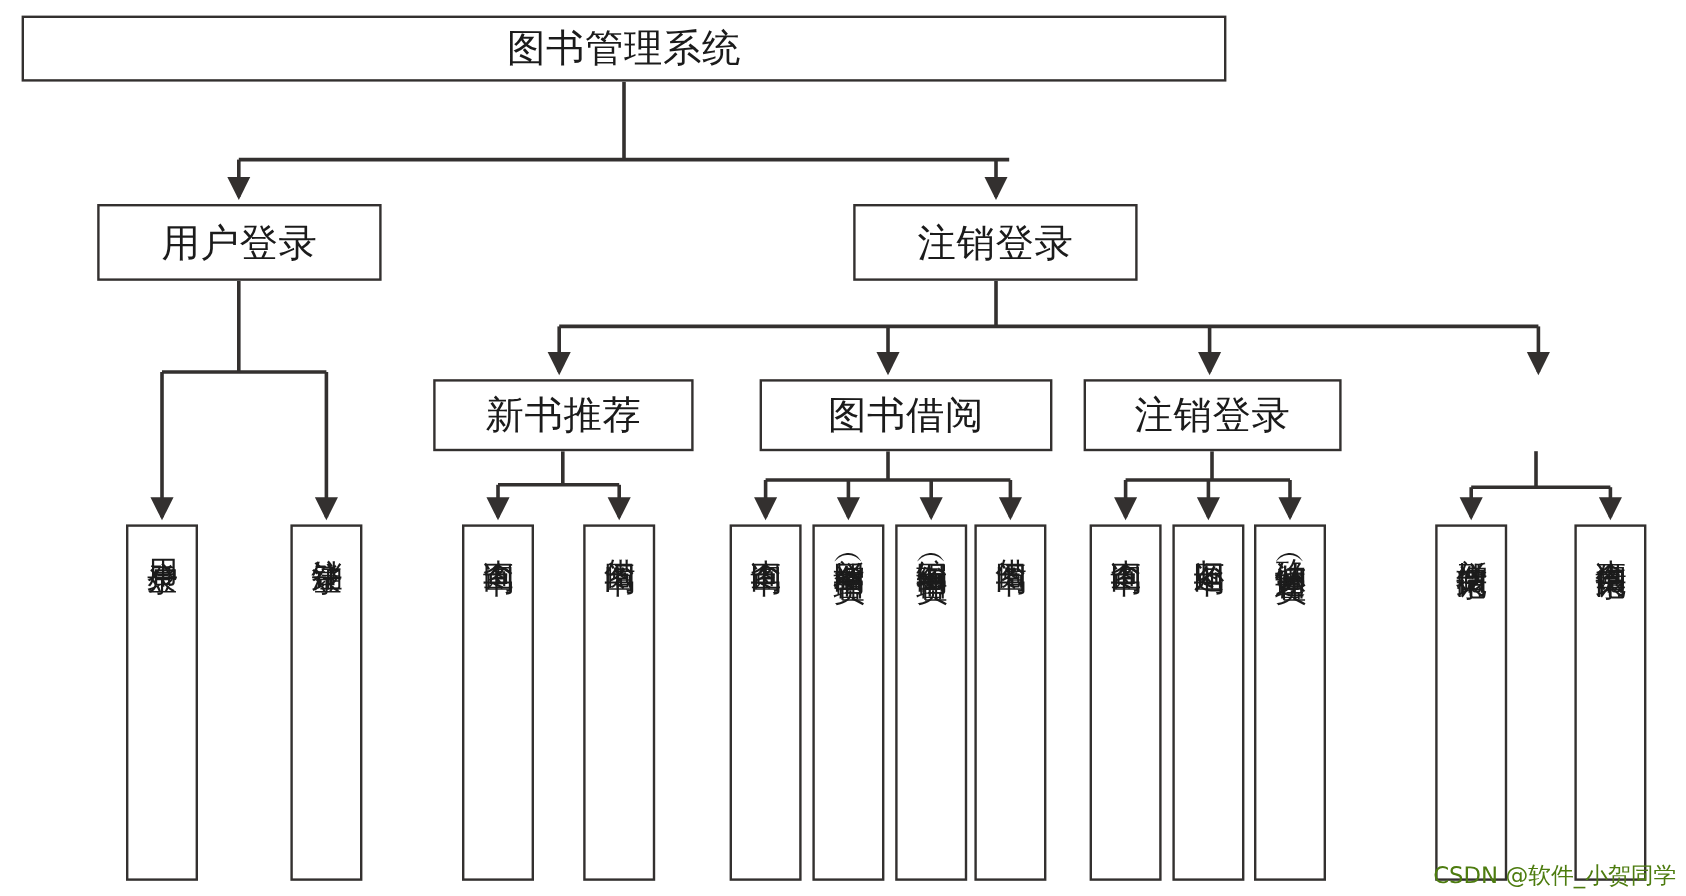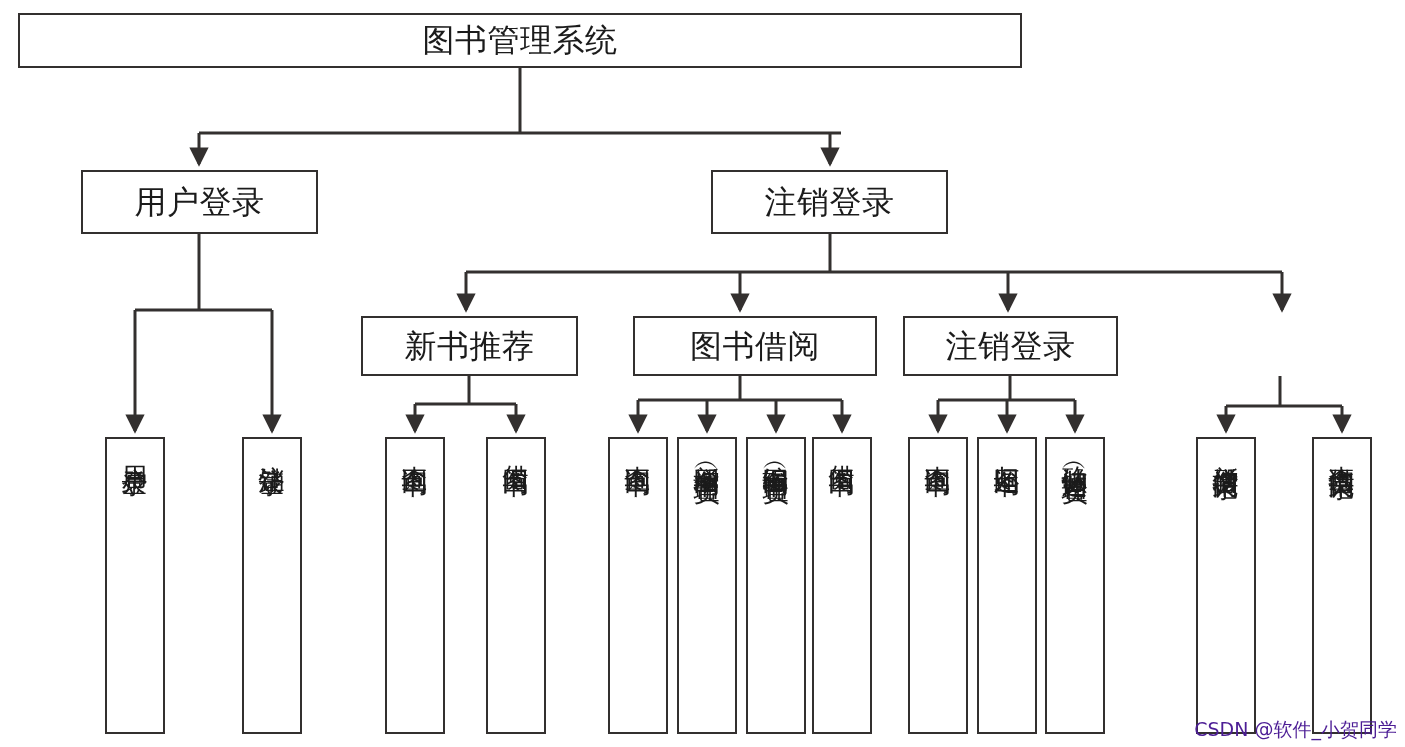--- a/index.html
+++ b/index.html
@@ -59,21 +59,21 @@
     line-height: 1.0;
     letter-spacing: 2px;
     height: auto;
     max-height: 280px;
   }
   .watermark {
     position: absolute;
     right: 8px;
     bottom: 4px;
     font-size: 19px;
-    color: #4c1d95;
+    color: #4d7c0f;
     white-space: nowrap;
     z-index: 5;
     font-family: "DejaVu Sans", "Liberation Sans", sans-serif;
   }
 </style>
 </head>
 <body>
 
 <div id="canvas">
 

